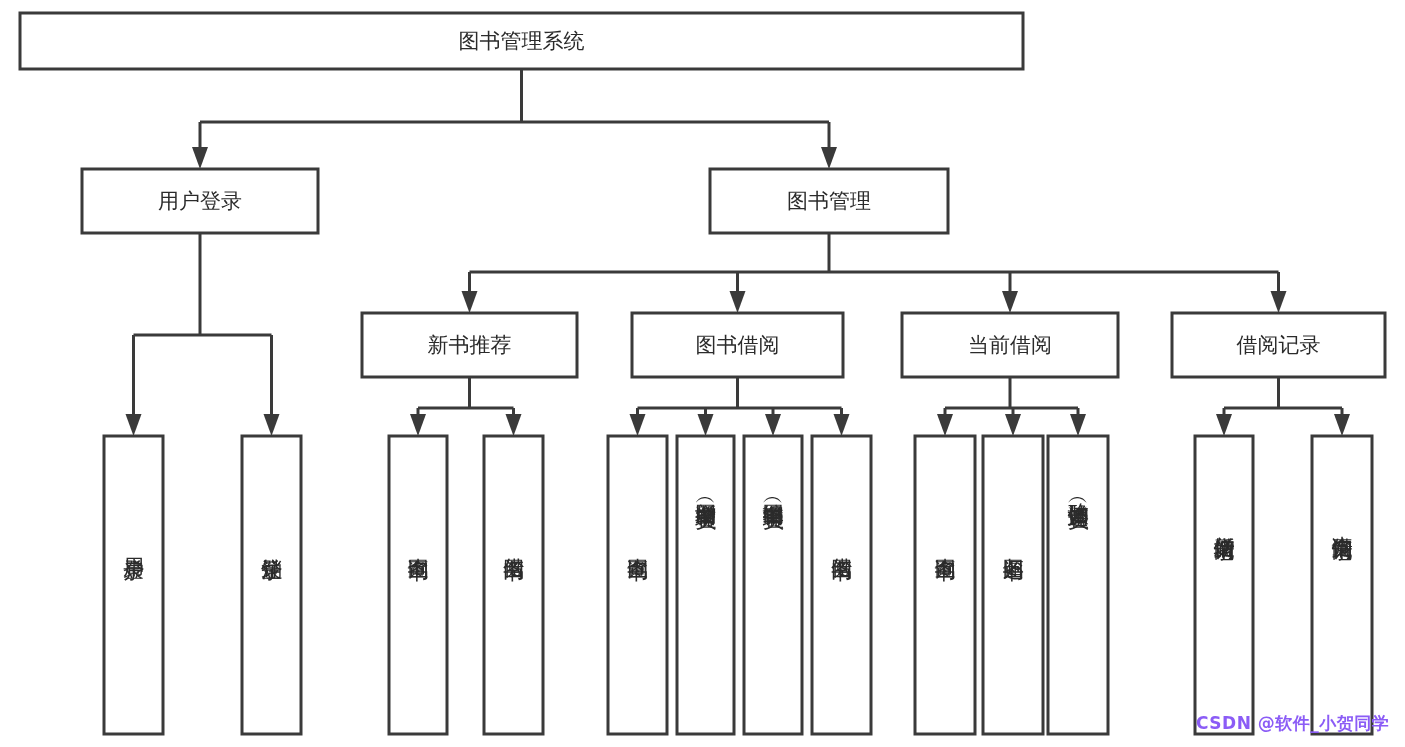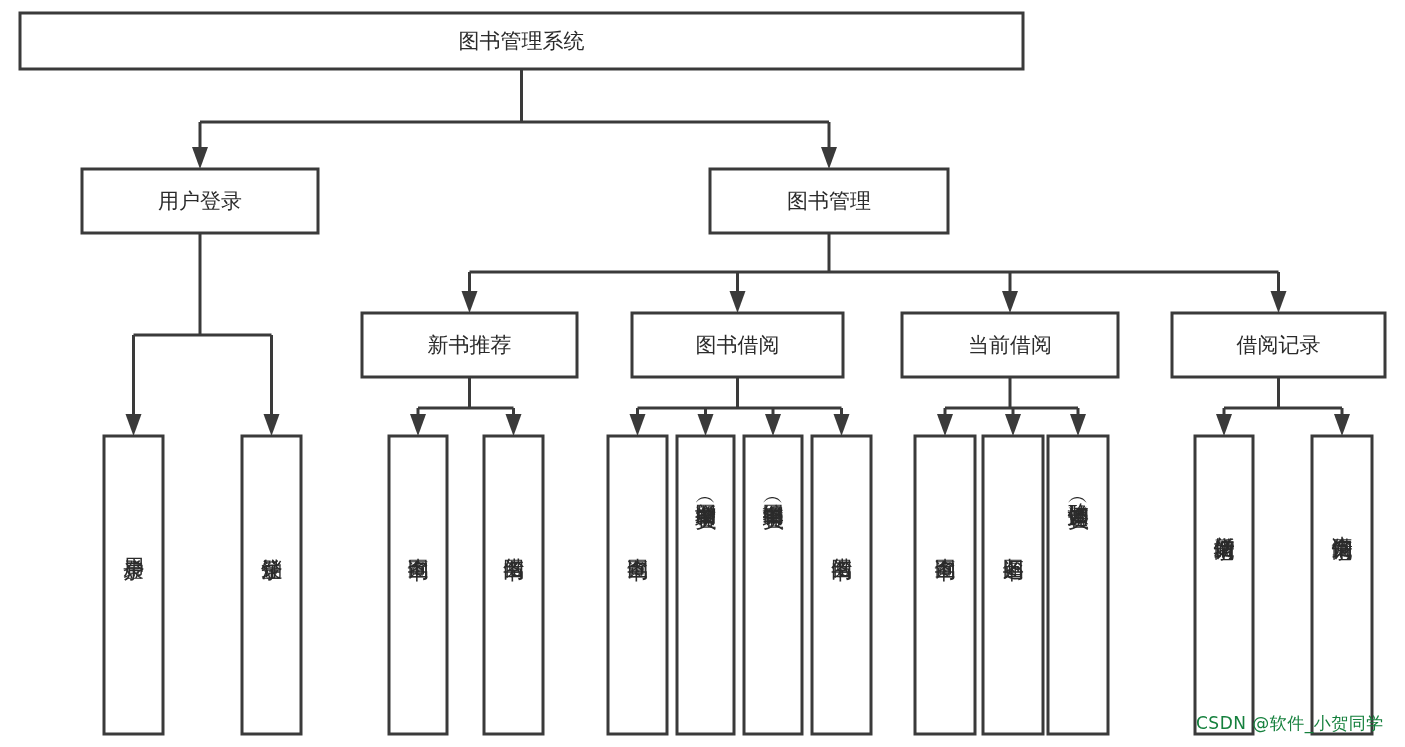--- a/index.html
+++ b/index.html
@@ -66,23 +66,24 @@
   .vlabel-wrap {
     position: absolute;
     display: flex;
     align-items: flex-start;
     justify-content: center;
   }
   .watermark {
     position: absolute;
     font-family: "DejaVu Sans", "Liberation Sans", sans-serif;
     font-size: 17px;
-    color: #15803d;
+    color: #8b5cf6;
     white-space: nowrap;
     letter-spacing: 0.5px;
+    font-weight: bold;
   }
 </style>
 </head>
 <body>
 
 <div id="diagram-root">
   <svg id="diagram-svg" viewBox="0 0 1405 747">
     <g id="edges-layer">
         <g>
           <line x1="521.5" y1="69" x2="521.5" y2="122" class="connector"></line>

